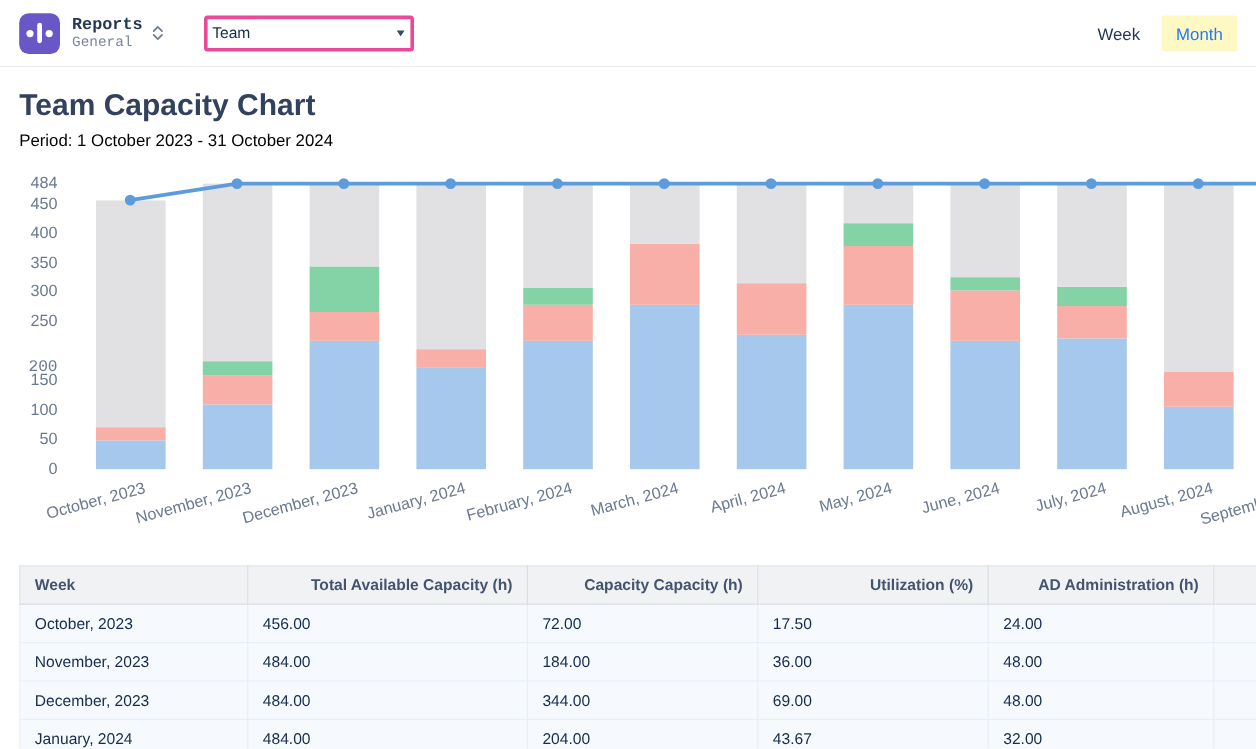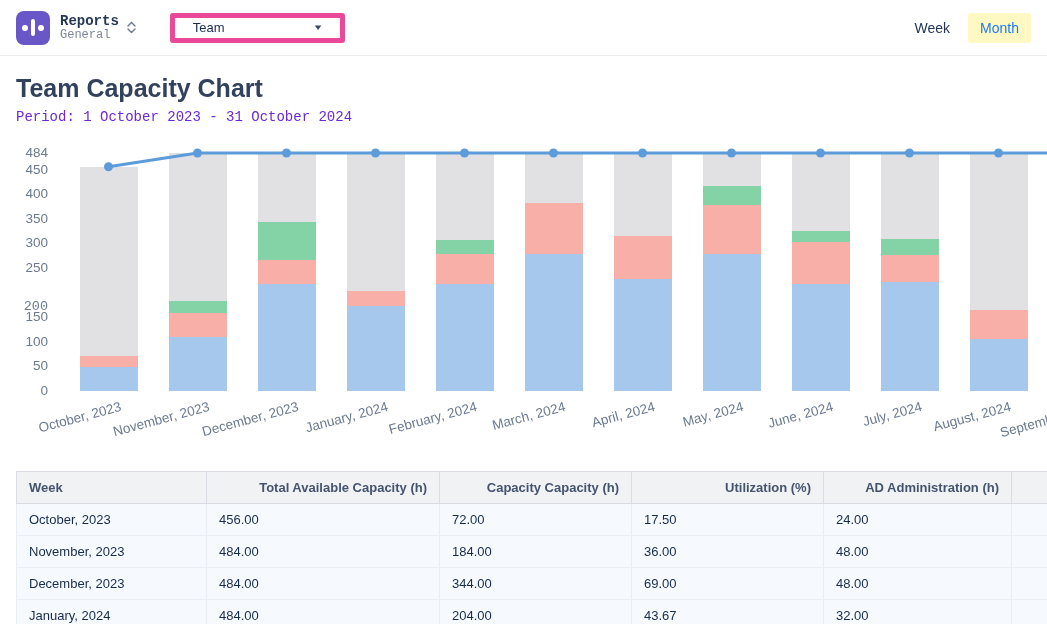--- a/index.html
+++ b/index.html
@@ -10,34 +10,34 @@
   .topbar{ height:56px; display:flex; align-items:center; padding:0 16px;
     border-bottom:1px solid #ECEDF0; }
   .logo{ width:34px; height:34px; border-radius:8px; background:#6957C8;
     display:flex; align-items:center; justify-content:center; gap:3px; flex:0 0 auto; }
   .logo .ldot{ width:6px; height:6px; border-radius:50%; background:#fff; }
   .logo .lbar{ width:4px; height:17px; border-radius:2px; background:#fff; }
   .app-titles{ margin-left:10px; line-height:1.15;font-family:Liberation Mono, monospace; }
   .app-title{ font-size:14px; font-weight:700; color:#253858; }
   .app-sub{ font-size:12px; color:#7A869A; }
   .chevrons{ margin-left:8px; display:flex; flex-direction:column; gap:1px; color:#6B778C; }
-  .dropdown{ margin-left:34px; width:175px; height:30px; border:5px solid #ec4899;
+  .dropdown{ margin-left:34px; width:175px; height:30px; border:3px solid #ec4899;
     border-radius:3px; display:flex; align-items:center; justify-content:space-between;
-    padding:0 18px; font-size:13px; color:#172B4D; background:#fff; cursor:pointer; }
+    padding:0 4px; font-size:13px; color:#172B4D; background:#fff; cursor:pointer; }
   .caret{ font-size:8px; color:#3A4A63; transform:scaleX(1.4); }
   .spacer{ flex:1; }
   .toggle{ display:flex; gap:6px; }
   .btn{ height:30px; padding:0 12px; border:none; border-radius:3px; font-size:14px;
     display:flex; align-items:center; background:transparent; color:#253858;
     font-family:inherit; cursor:pointer; }
   .btn.active{ background:#fef9c3; color:#1D7AFC; font-weight:500; }
 
   
   .page-title{ margin:18px 0 0 16px; font-size:25px; font-weight:600; color:#32415C; }
-  .period{ margin:6px 0 0 16px; font-size:14px; color:#6d28d9;font-family:Liberation Mono, monospace; }
+  .period{ margin:6px 0 0 16px; font-size:14px; color:#000000; }
 
   
   .chart-area{ position:relative; width:1047px; height:312px; margin-top:14px; overflow:hidden; }
   .yaxis{ position:absolute; left:0; top:14px; width:52px; height:238px; }
   .ytick{ position:absolute; right:4px; width:48px; text-align:right;
     font-size:13.5px; color:#6B7A90; }
   .plot{ position:absolute; left:64px; top:14px; width:1068px; height:238px; }
   .bar{ position:absolute; bottom:0; width:58px; height:238px; }
   .seg{ position:absolute; left:0; width:100%; }
   #line-svg{ position:absolute; left:0; top:0; overflow:visible; }

